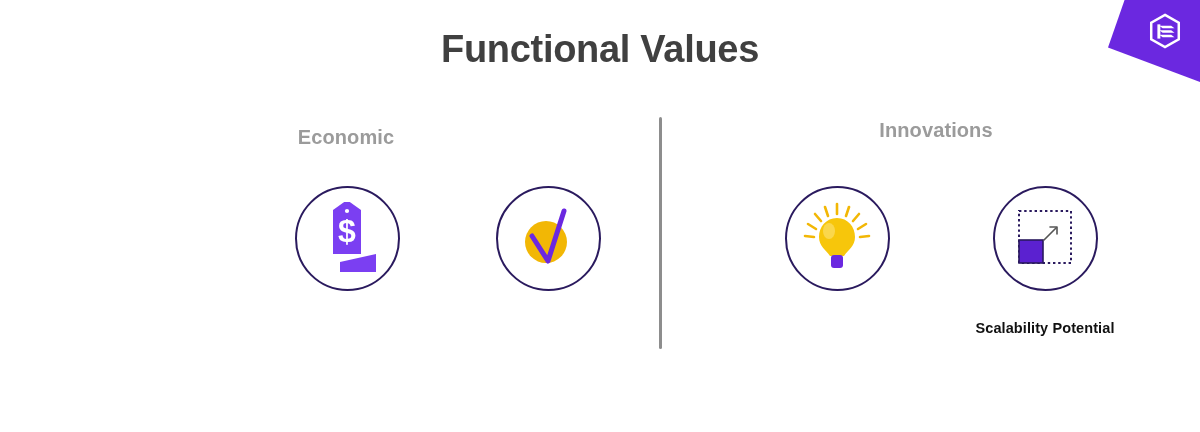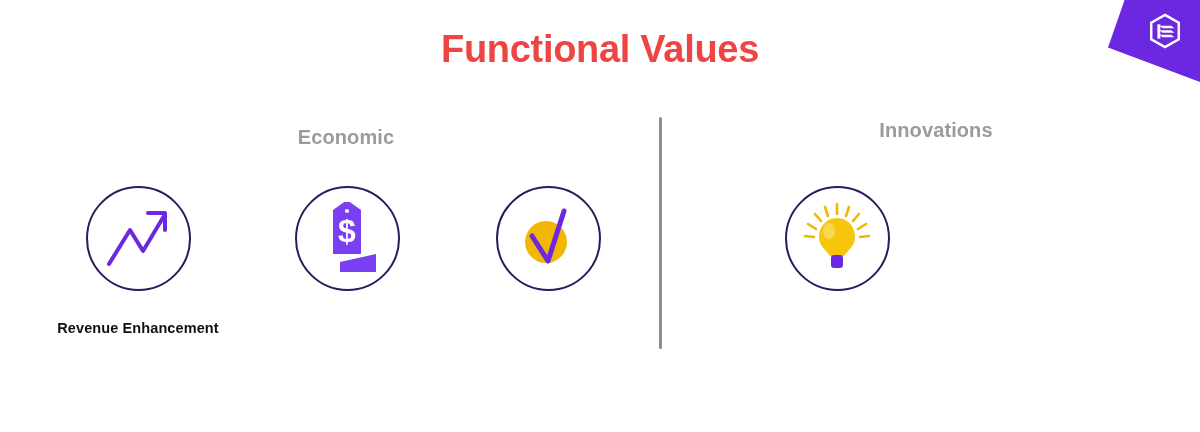--- a/index.html
+++ b/index.html
@@ -41,21 +41,21 @@
   
   .page-title {
     position: absolute;
     top: 28px;
     left: 0;
     width: 1200px;
     text-align: center;
     font-size: 38px;
     font-weight: bold;
     letter-spacing: -0.3px;
-    color: #ef4444;
+    color: #404040;
   }
 
   
   .group-header {
     position: absolute;
     font-size: 20px;
     font-weight: bold;
     color: #9b9b9b;
     letter-spacing: 0.1px;
     text-align: center;
@@ -131,29 +131,20 @@
     <rect x="12" y="13" width="3.1" height="15" fill="#ffffff"></rect>
   </svg>
 
   <div class="page-title">Functional Values</div>
 
   <div class="group-header economic">Economic</div>
   <div class="group-header operational">Innovations</div>
 
   <div class="divider"></div>
 
-  <div class="value-item i0">
-    <div class="icon-circle">
-      <svg width="74" height="74" viewBox="0 0 74 74">
-        <polyline points="8,62 29,28 42,49 63,14" fill="none" stroke="#6b28e0" stroke-width="4" stroke-linecap="round" stroke-linejoin="round"></polyline>
-        <polyline points="47,11 64,11 64,28" fill="none" stroke="#6b28e0" stroke-width="4" stroke-linecap="round" stroke-linejoin="round"></polyline>
-      </svg>
-    </div>
-    <div class="value-label">Revenue Enhancement</div>
-  </div>
 
   <div class="value-item i1">
     <div class="icon-circle">
       <svg width="74" height="74" viewBox="0 0 74 74">
         <path d="M23 8 L51 8 L51 52 L23 52 Z M23 8 L37 -2 L51 8" fill="#7b3ff2"></path>
         <path d="M23 9 L37 1 L51 9 L51 52 L23 52 Z" fill="#7b3ff2"></path>
         <circle cx="37" cy="9" r="2.1" fill="#ffffff"></circle>
         <text x="37" y="40" text-anchor="middle" font-family="'Liberation Sans', sans-serif" font-size="32" font-weight="bold" fill="#ffffff">$</text>
         <path d="M30 60 L66 52 L66 70 L30 70 Z" fill="#7b3ff2"></path>
       </svg>
@@ -183,14 +174,25 @@
           <line x1="7" x2="16" y1="36" y2="37"></line>
           <line x1="71" x2="62" y1="36" y2="37"></line>
         </g>
         <path d="M39 18 C50 18 57 27 57 37 C57 46 50 50 46 56 L32 56 C28 50 21 46 21 37 C21 27 28 18 39 18 Z" fill="#f7c60b"></path>
         <ellipse cx="31" cy="31" rx="6" ry="8" fill="#fbdc63" opacity="0.75"></ellipse>
         <rect x="33" y="55" width="12" height="13" rx="3" fill="#6b28e0"></rect>
       </svg>
     </div>
   </div>
 
+  <div class="value-item i4">
+    <div class="icon-circle">
+      <svg width="74" height="74" viewBox="0 0 74 74">
+        <rect x="11" y="9" width="52" height="52" fill="none" stroke="#2a1a5e" stroke-width="2" stroke-dasharray="2.4 2.8"></rect>
+        <rect x="11" y="38" width="24" height="23" fill="#5b21d0" stroke="#2a1a5e" stroke-width="1.6"></rect>
+        <line x1="36" y1="38" x2="48" y2="26" stroke="#555555" stroke-width="1.6" stroke-linecap="round"></line>
+        <polyline points="42,25 49,25 49,32" fill="none" stroke="#555555" stroke-width="1.6" stroke-linecap="round" stroke-linejoin="round"></polyline>
+      </svg>
+    </div>
+    <div class="value-label">Scalability Potential</div>
+  </div>
 
 </div>
 
 </body></html>

